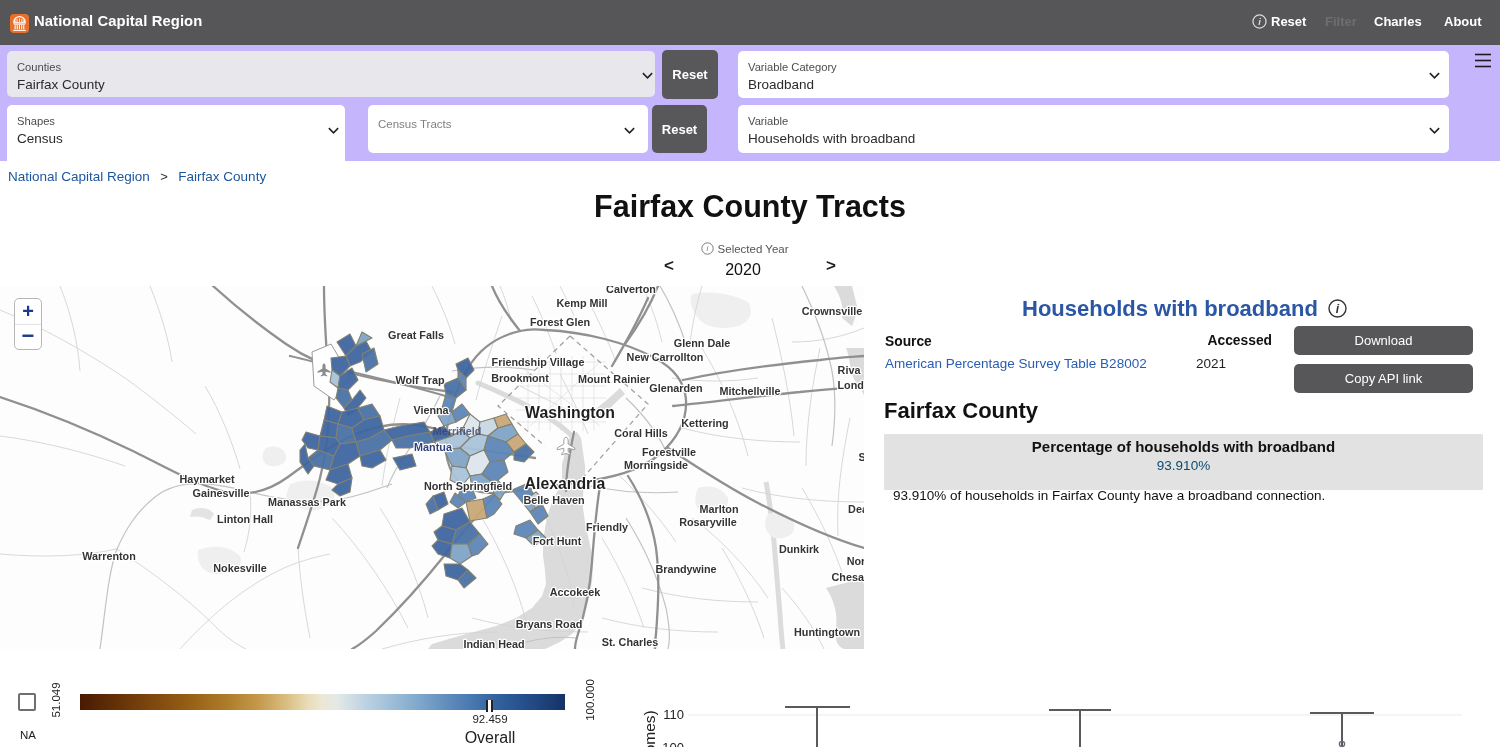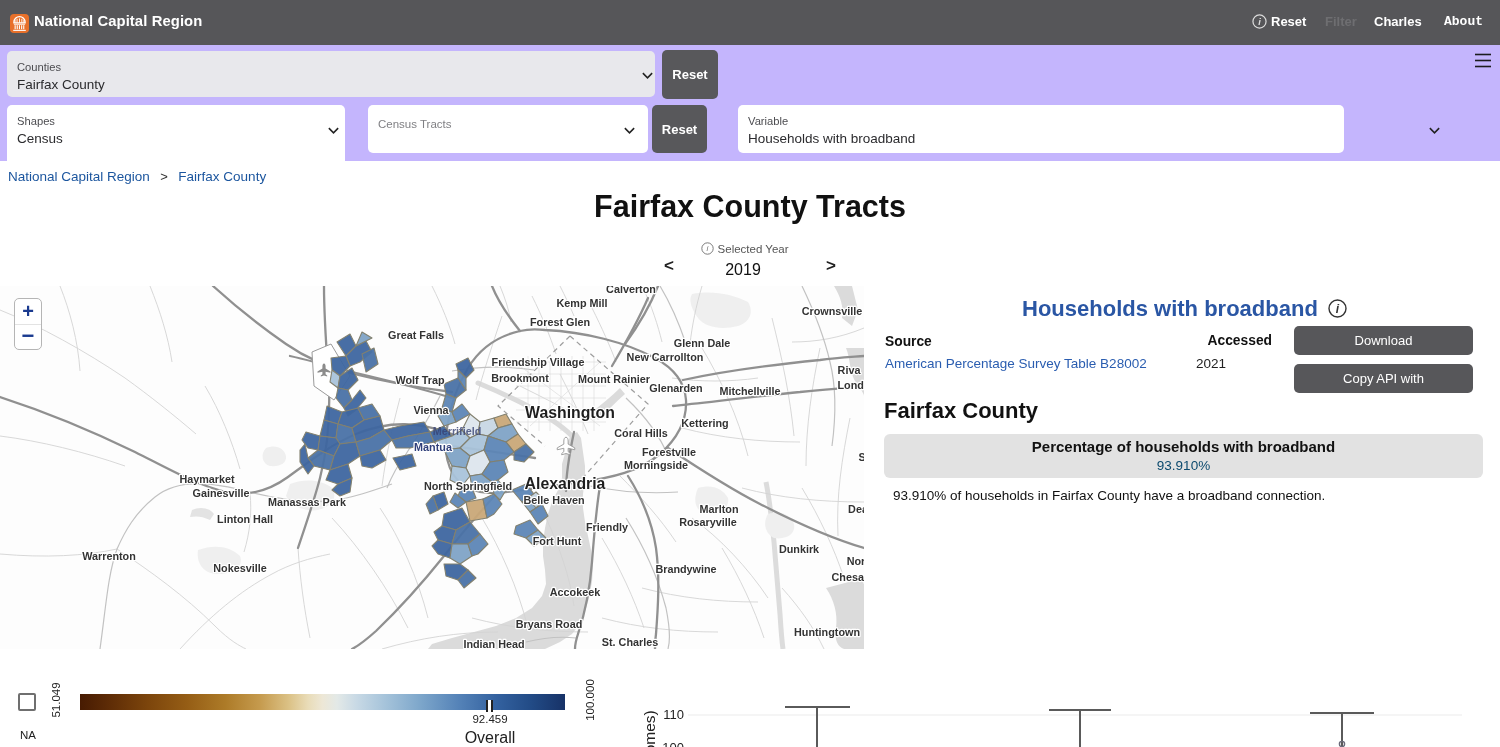--- a/index.html
+++ b/index.html
@@ -26,22 +26,22 @@
   
   .crumb { font-size:13.5px; color:#1b559e; }
   #title { position:absolute; left:0; top:189px; width:1500px; text-align:center;
            font-size:30.5px; font-weight:bold; color:#111; }
 
   
   #vartitle { position:absolute; left:884px; top:296px; padding-left:26px; width:575px; text-align:center;
               font-size:22px; font-weight:bold; color:#2a56a4; }
   .btn { position:absolute; left:1294px; width:179px; height:29px; background:#57575a; color:#fff;
          font-size:13px; border-radius:5px; display:flex; align-items:center; justify-content:center; }
-  #graybox { position:absolute; left:884px; top:434px; width:599px; height:44px; background:#e2e2e2;
-             border-radius:6px; text-align:center; }
+  #graybox { position:absolute; left:884px; top:434px; width:599px; height:56px; background:#e2e2e2;
+             border-radius:1px; text-align:center; }
 
   svg text { font-family:"Liberation Sans", sans-serif; }
 </style>
 </head>
 <body>
 
 <div id="header">
   <div id="logo">
     <svg width="19" height="19" viewBox="0 0 19 19">
       <g fill="#fff">
@@ -64,34 +64,43 @@
   <div id="brand">National Capital Region</div>
   <div class="navitem" style="left:1252px;">
     <svg width="15" height="15" viewBox="0 0 16 16" style="vertical-align:-2px">
         <circle cx="8" cy="8" r="7" fill="none" stroke="#dcdcdc" stroke-width="1.3"></circle>
         <text x="8" y="11.6" font-size="10" font-style="italic" fill="#dcdcdc" text-anchor="middle">i</text>
       </svg>
   </div>
   <div class="navitem" style="left:1271px;">Reset</div>
   <div class="navitem" style="left:1325px;color:#6e6e71;">Filter</div>
   <div class="navitem" style="left:1374px;">Charles</div>
-  <div class="navitem" style="left:1444px;font-family:Liberation Mono, monospace;">About</div>
+  <div class="navitem" style="left:1444px;">About</div>
 </div>
 
 <div id="fbar">
   <div class="sel" style="left:7px; top:6px; width:648px; height:46px; background:#e8e8ec;">
     <div class="lab">Counties</div>
       <div class="val">Fairfax County</div>
     <div class="chev" style="left:634px; top:18px;">
         <svg width="13" height="13" viewBox="0 0 14 14">
           <path d="M2 4.5 L7 9.5 L12 4.5" fill="none" stroke="#222" stroke-width="1.7"></path>
         </svg>
       </div>
   </div>
   <div class="rbtn" style="left:662px; top:5px; width:56px; height:49px;">Reset</div>
+  <div class="sel" style="left:738px; top:6px; width:711px; height:47px;">
+    <div class="lab">Variable Category</div>
+      <div class="val">Broadband</div>
+    <div class="chev" style="left:690px; top:18px;">
+        <svg width="13" height="13" viewBox="0 0 14 14">
+          <path d="M2 4.5 L7 9.5 L12 4.5" fill="none" stroke="#222" stroke-width="1.7"></path>
+        </svg>
+      </div>
+  </div>
   <div style="position:absolute; left:1475px; top:8px;">
     <svg width="16" height="15" viewBox="0 0 16 15">
         <g stroke="#1c1c1e" stroke-width="1.6">
           <line x1="0" y1="1.5" x2="16" y2="1.5"></line>
           <line x1="0" y1="7.5" x2="16" y2="7.5"></line>
           <line x1="0" y1="13.5" x2="16" y2="13.5"></line>
         </g>
       </svg>
   </div>
 
@@ -106,21 +115,21 @@
   </div>
   <div class="sel" style="left:368px; top:60px; width:280px; height:48px;">
     <div class="lab" style="font-size:11.5px; left:10px; top:13px; color:#808084;">Census Tracts</div>
     <div class="chev" style="left:255px; top:19px;">
         <svg width="13" height="13" viewBox="0 0 14 14">
           <path d="M2 4.5 L7 9.5 L12 4.5" fill="none" stroke="#222" stroke-width="1.7"></path>
         </svg>
       </div>
   </div>
   <div class="rbtn" style="left:652px; top:60px; width:55px; height:48px;">Reset</div>
-  <div class="sel" style="left:738px; top:60px; width:606px; height:48px;">
+  <div class="sel" style="left:738px; top:60px; width:711px; height:48px;">
     <div class="lab">Variable</div>
       <div class="val">Households with broadband</div>
     <div class="chev" style="left:690px; top:19px;">
         <svg width="13" height="13" viewBox="0 0 14 14">
           <path d="M2 4.5 L7 9.5 L12 4.5" fill="none" stroke="#222" stroke-width="1.7"></path>
         </svg>
       </div>
   </div>
 </div>
 
@@ -133,21 +142,21 @@
 
 <div class="abs" style="left:695px; top:242px; width:100px; text-align:center; font-size:11.5px; color:#555;">
   <svg width="13" height="13" viewBox="0 0 16 16" style="vertical-align:-2px">
       <circle cx="8" cy="8" r="7" fill="none" stroke="#777" stroke-width="1.2"></circle>
       <text x="8" y="11.6" font-size="10" font-style="italic" fill="#777" text-anchor="middle">i</text>
     </svg>
   Selected Year
 </div>
 <div class="abs" style="left:664px; top:256px; font-size:17px; font-weight:bold; color:#222;">&lt;</div>
 <div class="abs" style="left:826px; top:256px; font-size:17px; font-weight:bold; color:#222;">&gt;</div>
-<div class="abs" style="left:693px; top:261px; width:100px; text-align:center; font-size:16px; color:#111;">2019</div>
+<div class="abs" style="left:693px; top:261px; width:100px; text-align:center; font-size:16px; color:#111;">2020</div>
 
 <div class="abs" style="left:0; top:286px; width:864px; height:363px; overflow:hidden;">
 <svg width="864" height="363" viewBox="0 0 864 363">
   <rect width="864" height="363" fill="#fdfdfd"></rect>
 
 <g fill="#dbdbdb" stroke="none">
 <path d="M570,150 L566,164 L562,178 L562,192 L558,204 L552,216 L548,228 L545,242 L543,256 L543,270 L545,284 L546,298 L542,310 L532,322 L516,332 L496,340 L474,346 L452,352 L432,358 L428,363 L545,363 L560,356 L572,348 L580,338 L585,326 L589,312 L592,296 L593,280 L591,264 L588,250 L585,236 L583,222 L583,208 L585,194 L585,180 L583,166 L581,152 L577,146 Z"></path>
 <path d="M592,126 C602,118 612,110 620,102 L625,108 C616,116 606,126 598,134 Z"></path>
 <path d="M572,150 C560,138 542,127 522,117 C506,109 490,102 478,97" fill="none" stroke="#dbdbdb" stroke-width="5" stroke-linecap="round"></path>
 <path d="M846,62 C851,74 849,88 857,98 C862,105 864,108 864,110 L864,62 Z"></path>
@@ -397,21 +406,21 @@
   <svg width="19" height="19" viewBox="0 0 19 19" style="vertical-align:-2px;margin-left:4px;">
       <circle cx="9.5" cy="9.5" r="8.5" fill="none" stroke="#333" stroke-width="1.4"></circle>
       <text x="9.5" y="13.8" font-size="12" font-style="italic" fill="#333" text-anchor="middle">i</text>
     </svg>
 </div>
 <div class="abs" style="left:885px; top:334px; font-size:13.8px; font-weight:bold; color:#111;">Source</div>
 <div class="abs" style="left:1150px; top:333px; width:122px; text-align:right; font-size:13.8px; font-weight:bold; color:#111;">Accessed</div>
 <div class="abs" style="left:885px; top:356px; font-size:13.5px; color:#2a5db0;">American Percentage Survey Table B28002</div>
 <div class="abs" style="left:1150px; top:356px; width:122px; text-align:center; font-size:13.5px; color:#222;">2021</div>
 <div class="btn" style="top:326px;">Download</div>
-<div class="btn" style="top:364px;">Copy API with</div>
+<div class="btn" style="top:364px;">Copy API link</div>
 <div class="abs" style="left:884px; top:398px; font-size:22px; font-weight:bold; color:#111;">Fairfax County</div>
 <div id="graybox">
   <div style="padding-top:4px; font-size:15px; font-weight:bold; color:#111;">Percentage of households with broadband</div>
   <div style="font-size:13.5px; color:#0c4a6e; margin-top:3px;">93.910%</div>
 </div>
 <div class="abs" style="left:893px; top:488px; font-size:13.5px; color:#111;">93.910% of households in Fairfax County have a broadband connection.</div>
 
 <div class="abs" style="left:18px; top:693px; width:18px; height:18px; background:#fff; border:2px solid #6f6f6f; border-radius:2px;"></div>
 <div class="abs" style="left:20px; top:729px; font-size:11.5px; color:#222;">NA</div>
 <div class="abs" style="left:40px; top:682px; width:32px; height:40px;">

